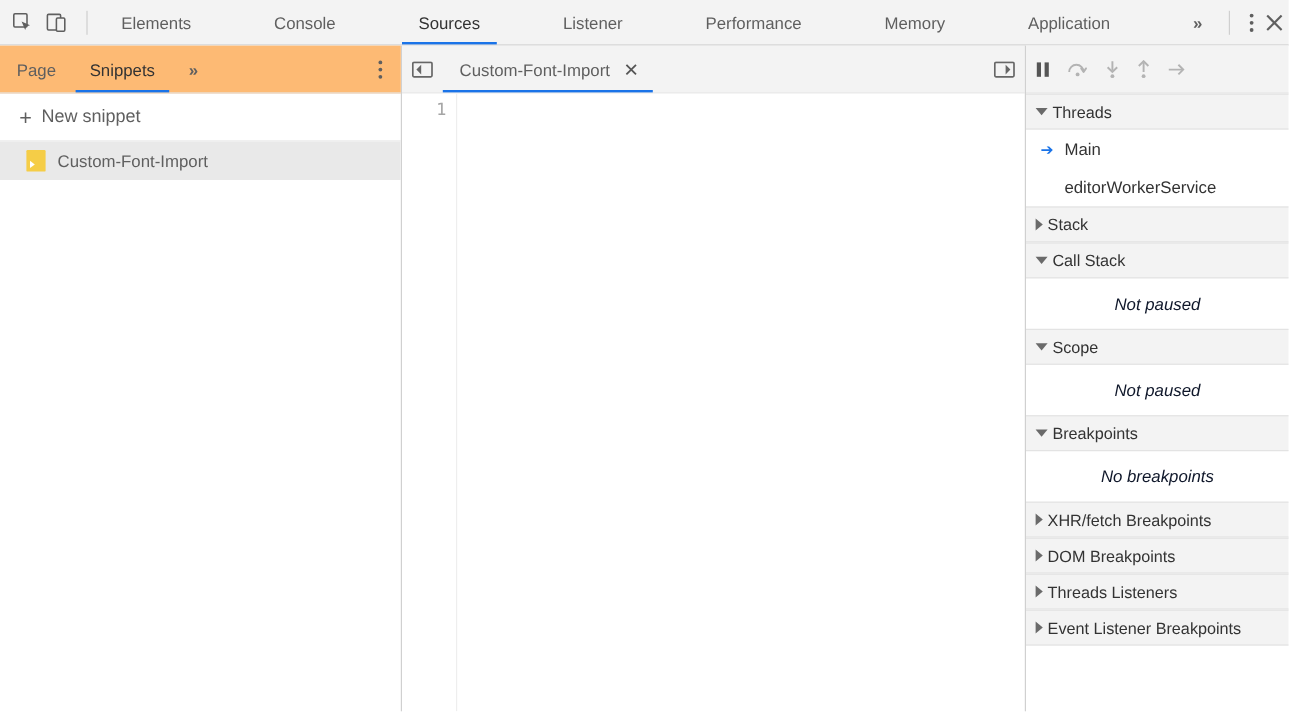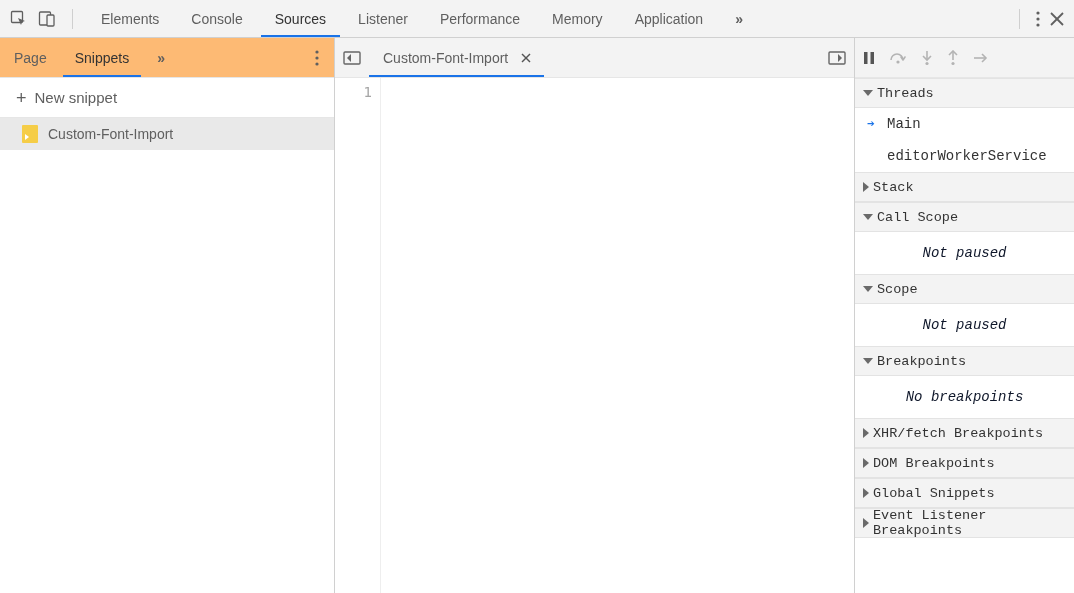--- a/index.html
+++ b/index.html
@@ -30,20 +30,21 @@
     width: 1px;
     height: 20px;
     background: #cfcfcf;
     margin: 0 6px;
     align-self: center;
   }
   .tabs {
     display: flex;
     align-items: stretch;
     flex: 1;
+    gap: 37px;
   }
   .tab {
     padding: 0 16px;
     display: flex;
     align-items: center;
     color: #5f5f5f;
     cursor: default;
     position: relative;
     font-size: 14px;
   }
@@ -214,21 +215,20 @@
   .code { flex: 1; }
 
   
   .right-panel {
     width: 220px;
     border-left: 1px solid #d0d0d0;
     display: flex;
     flex-direction: column;
     background: #fff;
     overflow: hidden;
-    font-family: Liberation Mono, monospace;
   }
   .debug-toolbar {
     height: 40px;
     background: #f3f3f3;
     border-bottom: 1px solid #e6e6e6;
     display: flex;
     align-items: center;
     padding: 0 8px;
     gap: 14px;
   }
@@ -441,21 +441,21 @@
       </div>
     </div>
 
     <div class="section-header">
       <span class="tri right"></span>
       <span>Stack</span>
     </div>
 
     <div class="section-header">
       <span class="tri down"></span>
-      <span>Call Scope</span>
+      <span>Call Stack</span>
     </div>
     <div class="placeholder">Not paused</div>
 
     <div class="section-header">
       <span class="tri down"></span>
       <span>Scope</span>
     </div>
     <div class="placeholder">Not paused</div>
 
     <div class="section-header">
@@ -467,21 +467,21 @@
     <div class="section-header">
       <span class="tri right"></span>
       <span>XHR/fetch Breakpoints</span>
     </div>
     <div class="section-header">
       <span class="tri right"></span>
       <span>DOM Breakpoints</span>
     </div>
     <div class="section-header">
       <span class="tri right"></span>
-      <span>Global Snippets</span>
+      <span>Threads Listeners</span>
     </div>
     <div class="section-header">
       <span class="tri right"></span>
       <span>Event Listener Breakpoints</span>
     </div>
   </div>
 
 </div>
 
 </body></html>

